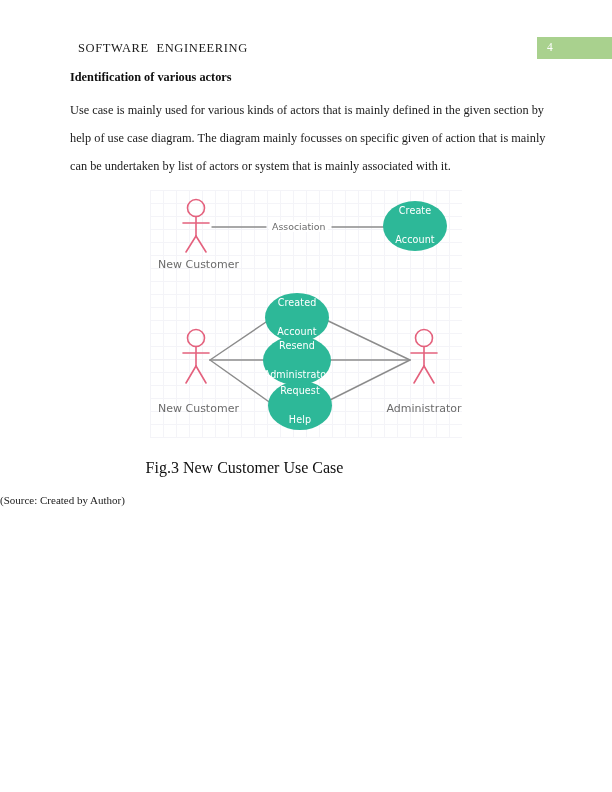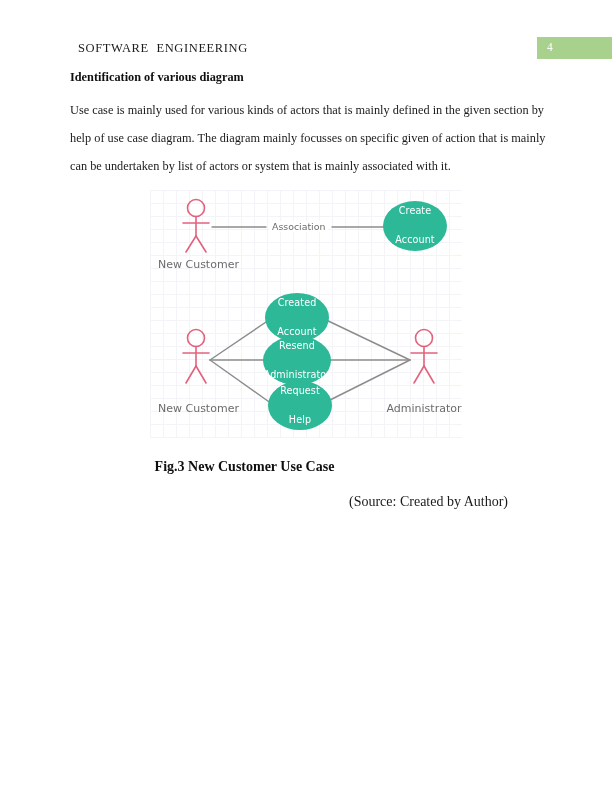--- a/index.html
+++ b/index.html
@@ -129,45 +129,45 @@
     padding: 0 3px;
   }
 
   
   .fig-caption {
     position: absolute;
     left: 0;
     top: 459px;
     width: 489px;
     text-align: center;
-    font-size: 14px;
-    font-weight: bold;
+    font-size: 16px;
+    font-weight: normal;
     color: #0f0f0f;
   }
   .fig-source {
     position: absolute;
     left: 0;
     top: 494px;
     width: 508px;
-    text-align: right;
-    font-size: 14px;
+    text-align: left;
+    font-size: 11px;
     color: #1a1a1a;
   }
 </style>
 </head>
 <body>
 
 <div class="doc-header">
   <div class="header-title">SOFTWARE  ENGINEERING</div>
   <div class="page-badge">
     <div class="page-badge-num">4</div>
   </div>
 </div>
 
-<div class="section-heading">Identification of various diagram</div>
+<div class="section-heading">Identification of various actors</div>
 
 <div class="body-block">
   <div class="body-line">Use case is mainly used for various kinds of actors that is mainly defined in the given section by</div>
   <div class="body-line">help of use case diagram. The diagram mainly focusses on specific given of action that is mainly</div>
   <div class="body-line">can be undertaken by list of actors or system that is mainly associated with it.</div>
 </div>
 
 <div class="diagram">
 
   <svg viewBox="0 0 312 248" width="312" height="248">

